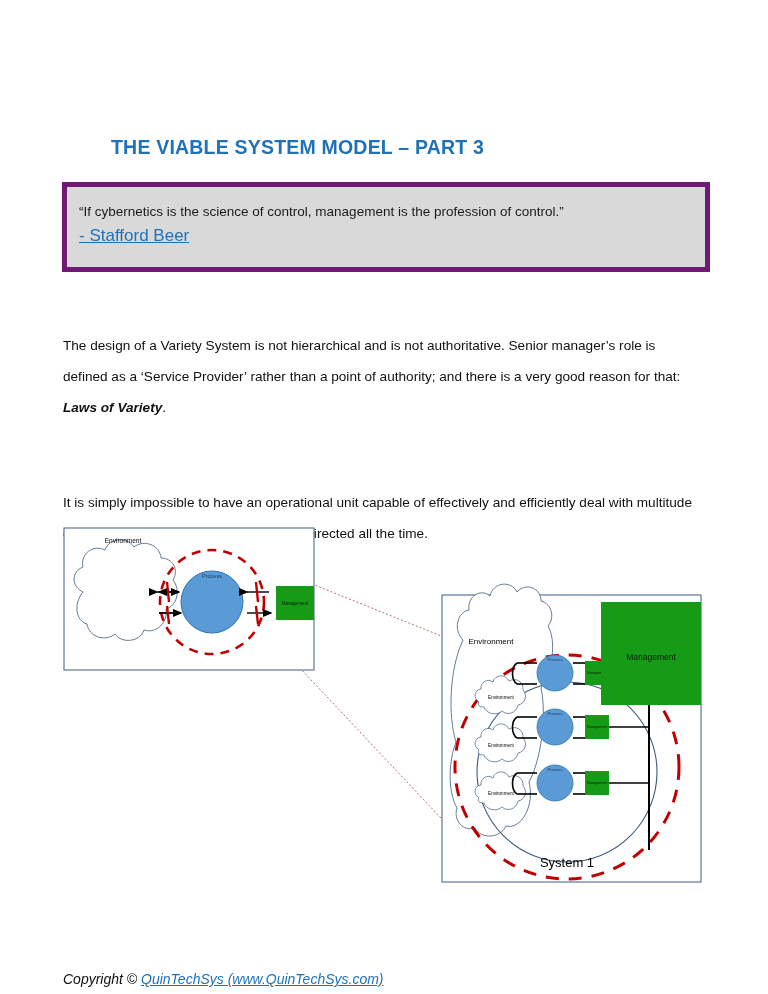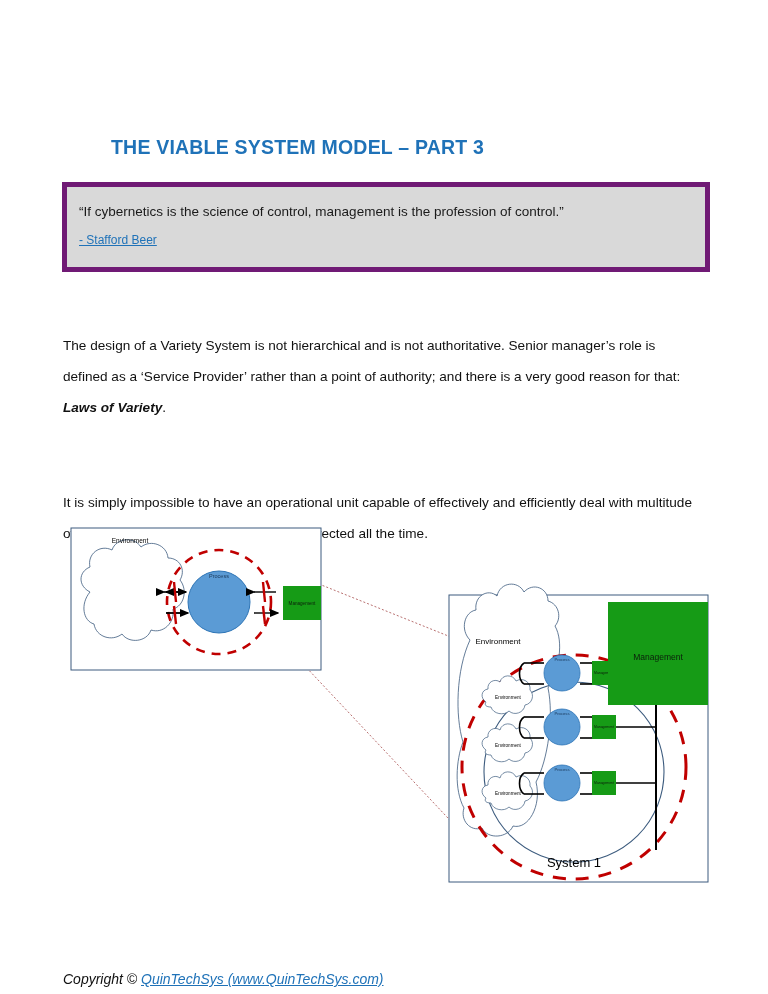--- a/index.html
+++ b/index.html
@@ -51,23 +51,23 @@
     left: 0px;
     top: 15px;
     padding: 0 12px;
     font-size: 13.5px;
     line-height: 20px;
     color: #1a1a1a;
   }
   .quote-attrib {
     position: absolute;
     left: 0px;
-    top: 46px;
+    top: 39px;
     padding: 0 12px;
-    font-size: 12px;
+    font-size: 17px;
     color: #1F72B8;
     text-decoration: underline;
   }
 
   
   .para {
     position: absolute;
     left: 63px;
     width: 630px;
     font-size: 13.6px;
@@ -77,21 +77,21 @@
   .para-1 { top: 330px; }
   .para-2 { top: 446px; margin-top: 41px; }
   .para em {
     font-style: italic;
     font-weight: bold;
   }
 
   
   .figure-wrap {
     position: absolute;
-    left: 8px;
+    left: 1px;
     top: 520px;
     width: 646px;
     height: 390px;
   }
   .figure-wrap svg {
     display: block;
   }
 
   
   .footer {

